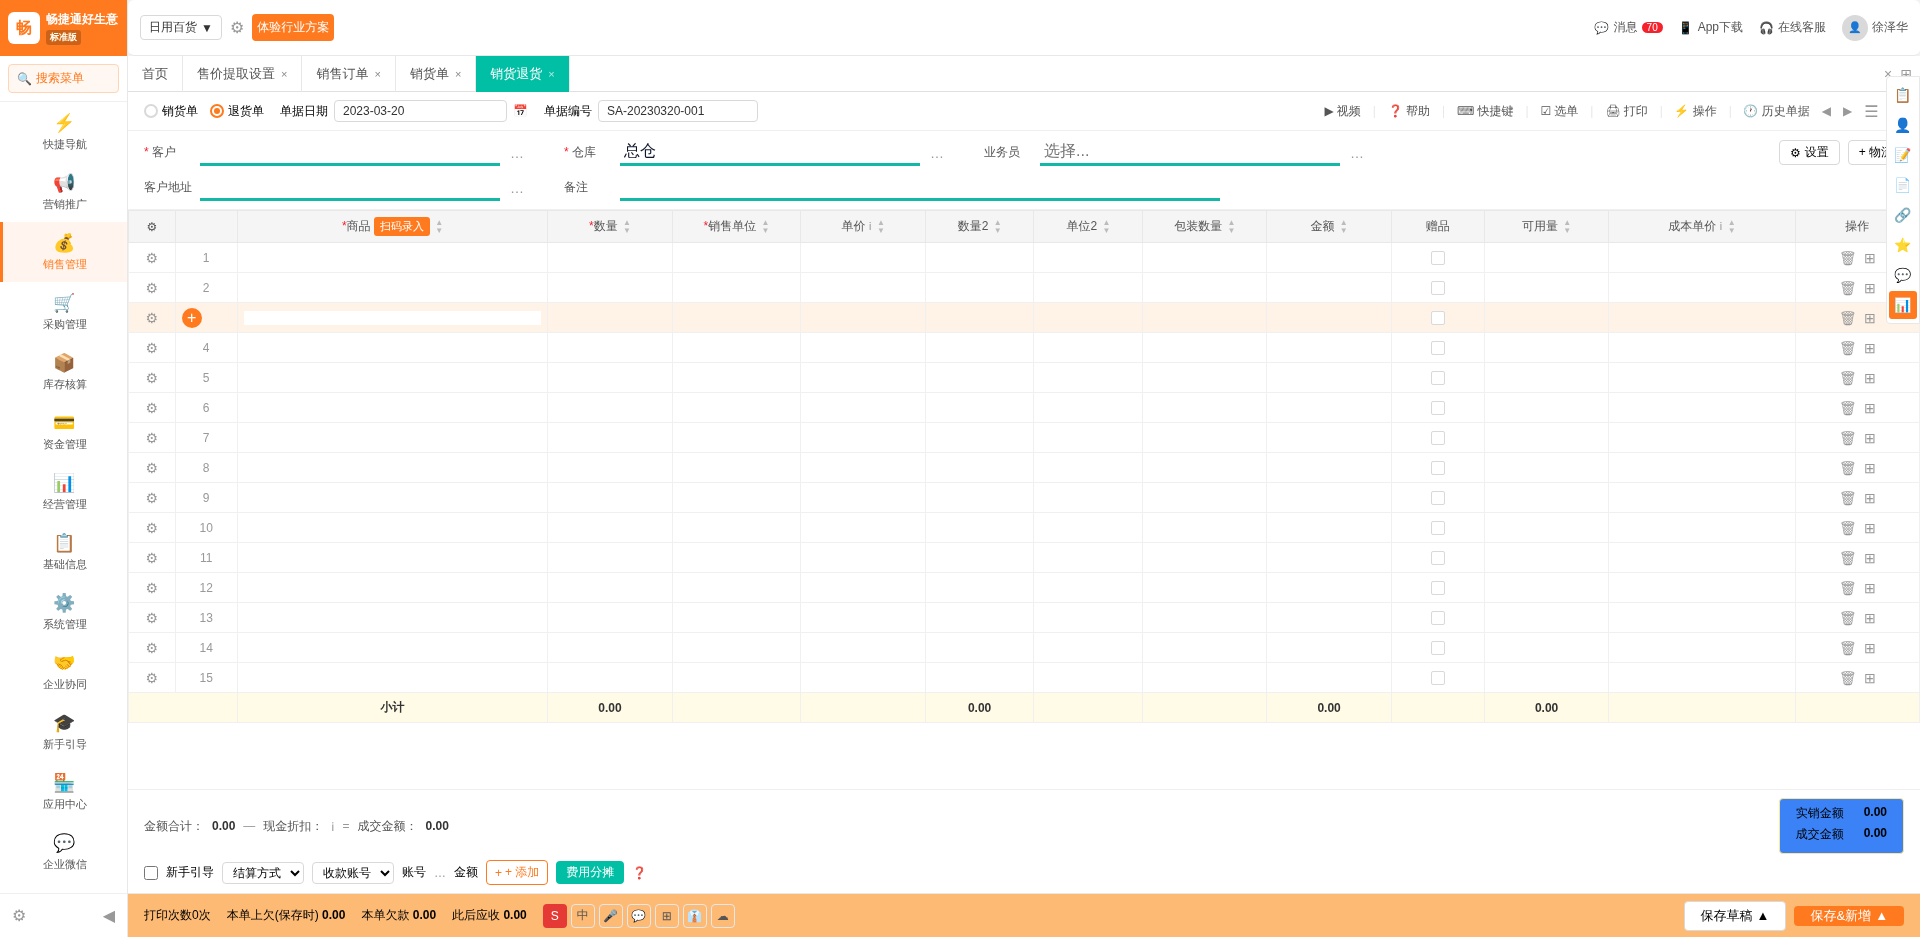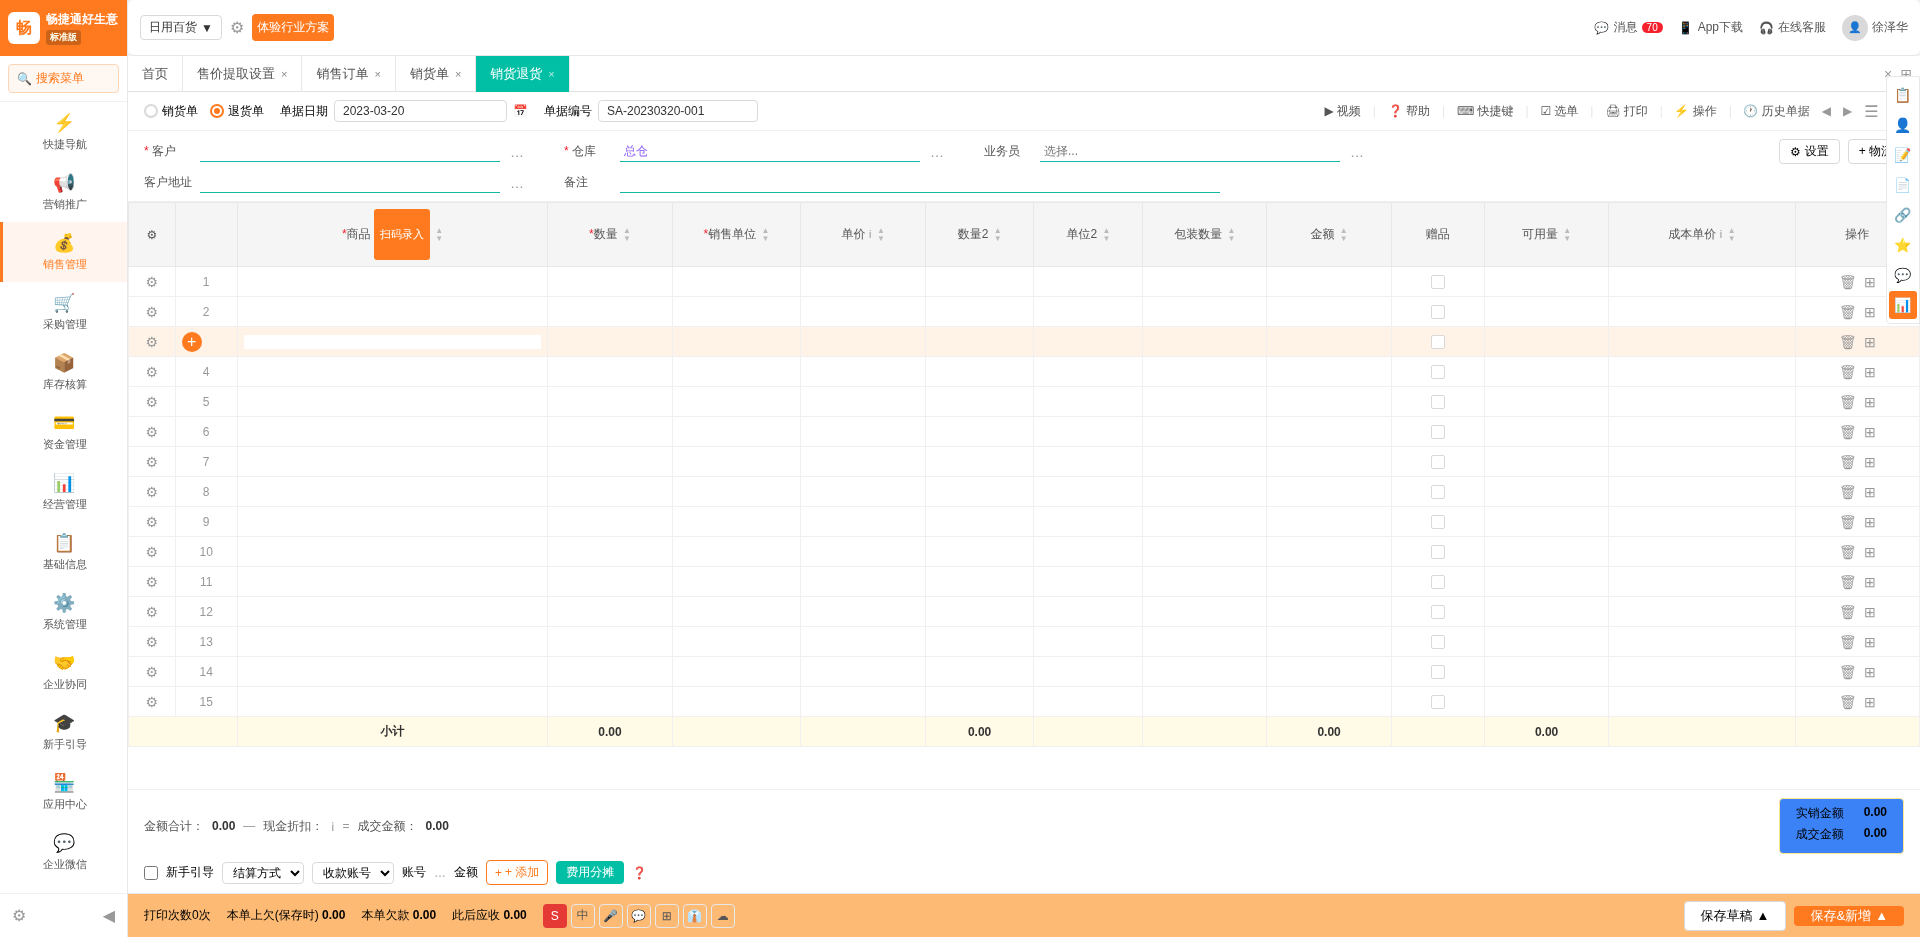--- a/index.html
+++ b/index.html
@@ -327,24 +327,24 @@
       color: #555;
       white-space: nowrap;
       min-width: 50px;
     }
     .required-star {
       color: #f5222d;
     }
     .form-input {
       flex: 1;
       border: none;
-      border-bottom: 1px solid #14b8a6;
+      border-bottom: 3px solid #14b8a6;
       padding: 3px 4px;
-      font-size: 12px;
-      color: #8b5cf6;
+      font-size: 16px;
+      color: #0f172a;
       outline: none;
       background: transparent;
       min-width: 120px;
     }
     .form-dots {
       color: #999;
       font-size: 14px;
       margin-left: 4px;
       cursor: pointer;
     }
@@ -416,21 +416,21 @@
       border: 1px solid #d9d9d9;
       border-radius: 2px;
       background: #fff;
       cursor: pointer;
     }
     .scan-btn {
       background: #ff7a1e;
       color: #fff;
       border: none;
       border-radius: 3px;
-      padding: 18px 6px;
+      padding: 2px 6px;
       font-size: 11px;
       cursor: pointer;
     }
     .add-row-btn {
       width: 20px;
       height: 20px;
       border-radius: 50%;
       background: #ff7a1e;
       color: #fff;
       border: none;

